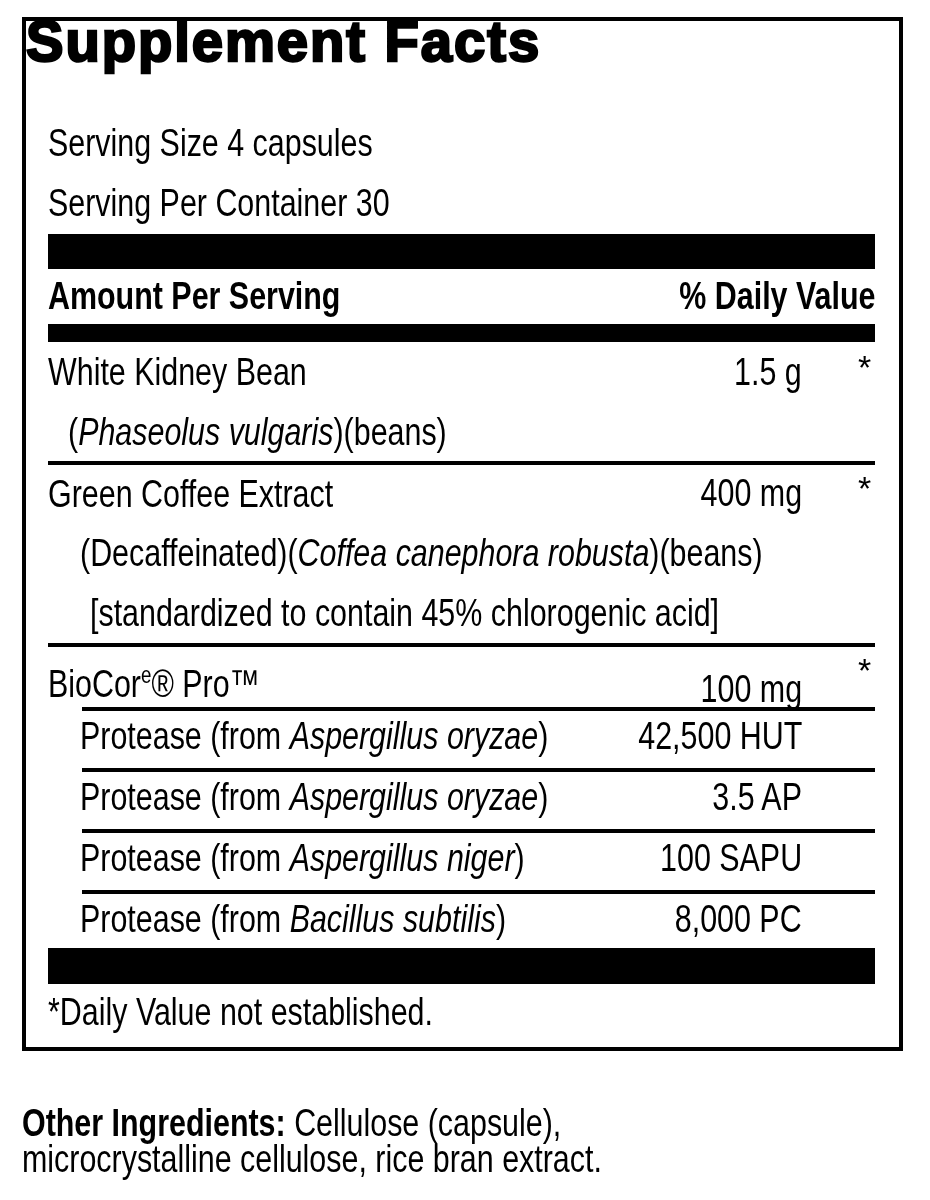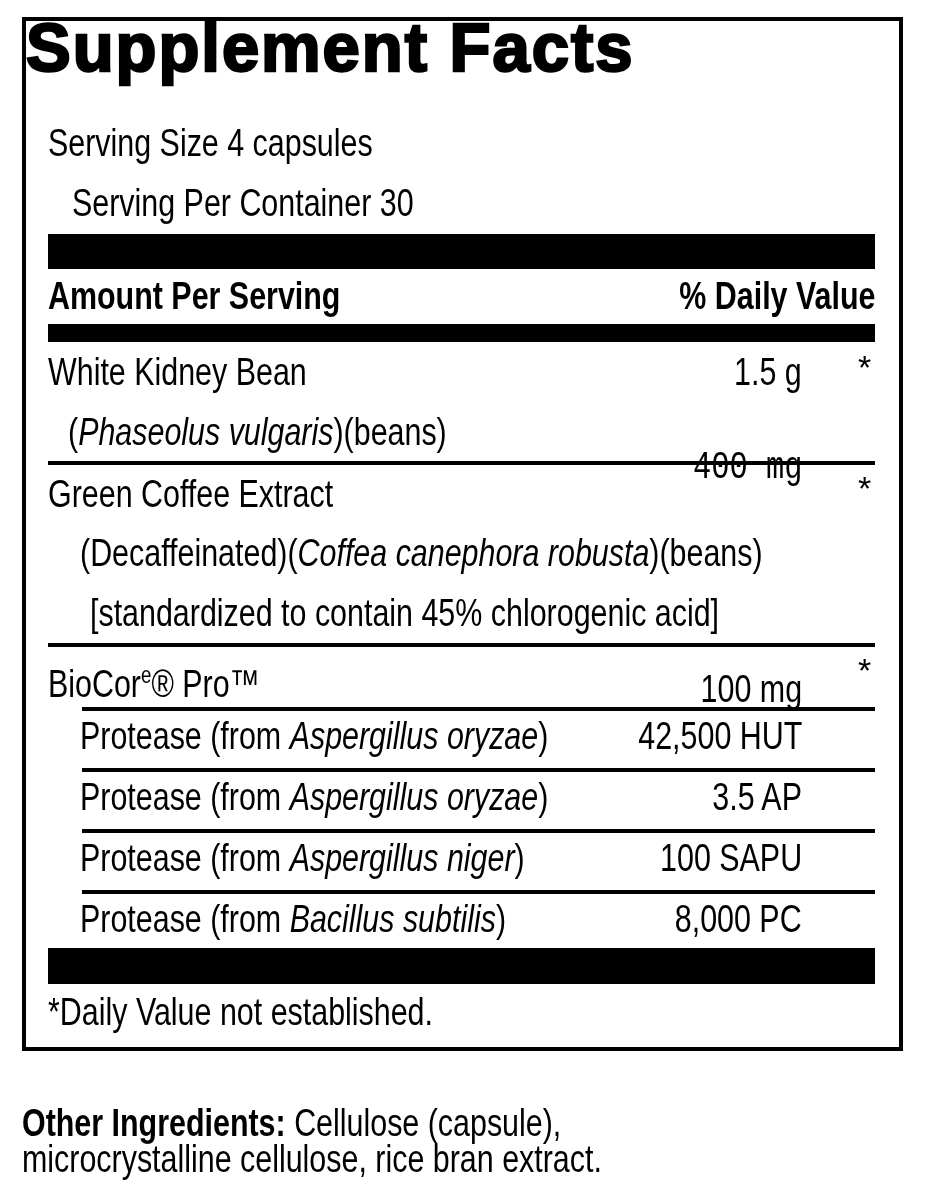--- a/index.html
+++ b/index.html
@@ -1,55 +1,55 @@
 <!DOCTYPE html>
 <html><head>
 <meta charset="utf-8">
 <style>
   html, body { margin: 0; padding: 0; background: #ffffff; }
   body { width: 930px; height: 1200px; position: relative; overflow: hidden; color: #000; font-family: "Liberation Sans", sans-serif; }
   .box { position: absolute; left: 22px; top: 17px; width: 873px; height: 1026px; border: 4px solid #000; box-sizing: content-box; }
   .abs { position: absolute; white-space: nowrap; }
   .cond { display: inline-block; transform-origin: left top; transform: scaleX(0.78); }
   .cond-r { display: inline-block; transform-origin: right top; transform: scaleX(0.78); }
-  .title { left: 26px; top: 8px; font-size: 68px; font-weight: 900; letter-spacing: 2px; }
+  .title { left: 26px; top: 8px; font-size: 57px; font-weight: 900; letter-spacing: 2px; }
   .title .cond { transform: scaleX(0.985); font-weight: bold; -webkit-text-stroke: 2.5px #000; }
   .txt { font-size: 39px; line-height: 44px; }
   .bold { font-weight: bold; }
   .it { font-style: italic; }
   .bar { position: absolute; background: #000; }
   .star { position: absolute; font-size: 34px; }
   sup.e { font-size: 24px; vertical-align: 14px; }
 </style>
 </head>
 <body>
 
 <div class="box"></div>
 
 <div class="abs title"><span class="cond">Supplement Facts</span></div>
 
 <div class="abs txt" style="left:48px; top:121px;"><span class="cond">Serving Size 4 capsules</span></div>
-<div class="abs txt" style="left:48px; top:181px;margin-left:24px;"><span class="cond">Serving Per Container 30</span></div>
+<div class="abs txt" style="left:48px; top:181px;"><span class="cond">Serving Per Container 30</span></div>
 
 <div class="bar" style="left:48px; top:234px; width:827px; height:35px;"></div>
 
 <div class="abs txt bold" style="left:48px; top:274px;"><span class="cond">Amount Per Serving</span></div>
 <div class="abs txt bold" style="right:55px; top:274px;"><span class="cond-r">% Daily Value</span></div>
 
 <div class="bar" style="left:48px; top:324px; width:827px; height:18px;"></div>
 
 <div class="abs txt" style="left:48px; top:350px;"><span class="cond">White Kidney Bean</span></div>
 <div class="abs txt" style="right:128px; top:350px;"><span class="cond-r">1.5 g</span></div>
 <div class="abs star" style="left:858px; top:348px;">*</div>
 <div class="abs txt" style="left:68px; top:410px;"><span class="cond"><span>(</span><span class="it">Phaseolus vulgaris</span><span>)(beans)</span></span></div>
 
 <div class="bar" style="left:48px; top:461px; width:827px; height:4px;"></div>
 
 <div class="abs txt" style="left:48px; top:472px;"><span class="cond">Green Coffee Extract</span></div>
-<div class="abs txt" style="right:128px; top:446px;font-family:Liberation Mono, monospace;"><span class="cond-r">400 mg</span></div>
+<div class="abs txt" style="right:128px; top:471px;"><span class="cond-r">400 mg</span></div>
 <div class="abs star" style="left:858px; top:469px;">*</div>
 <div class="abs txt" style="left:80px; top:531px;"><span class="cond"><span>(Decaffeinated)(</span><span class="it">Coffea canephora robusta</span><span>)(beans)</span></span></div>
 <div class="abs txt" style="left:90px; top:591px;"><span class="cond">[standardized to contain 45% chlorogenic acid]</span></div>
 
 <div class="bar" style="left:48px; top:643px; width:827px; height:4px;"></div>
 
 <div class="abs txt" style="left:48px; top:653px;"><span class="cond"><span>BioCor</span><sup class="e">e</sup><span>® Pro™</span></span></div>
 <div class="abs txt" style="right:128px; top:653px;margin-top:14px;"><span class="cond-r">100 mg</span></div>
 <div class="abs star" style="left:858px; top:651px;">*</div>
 

